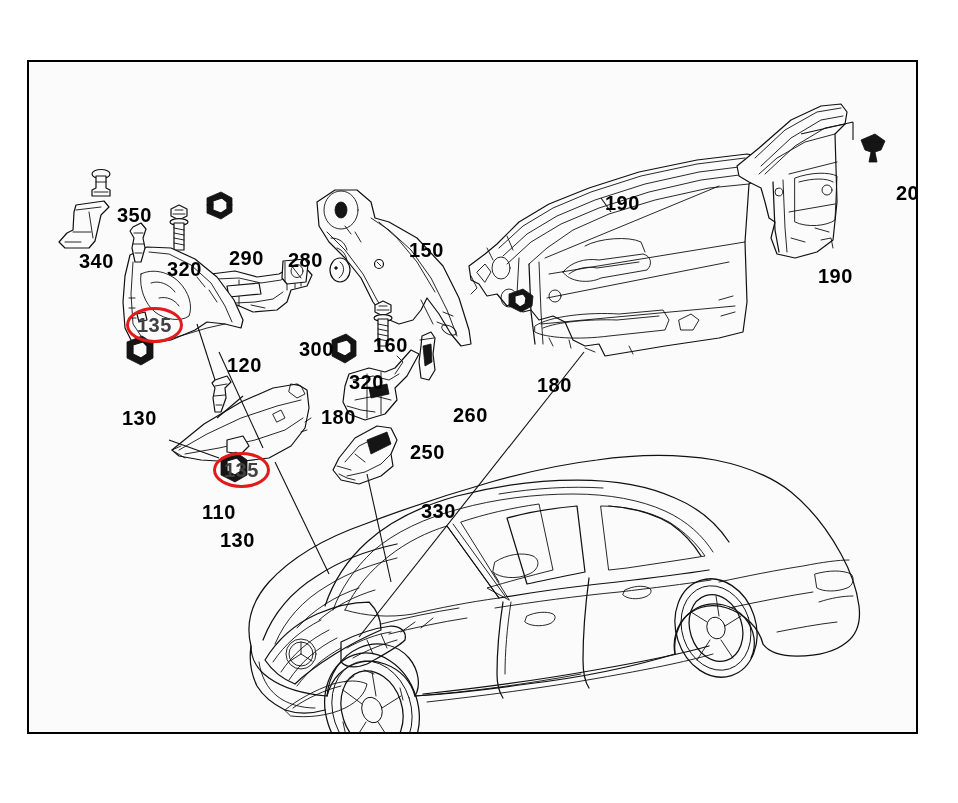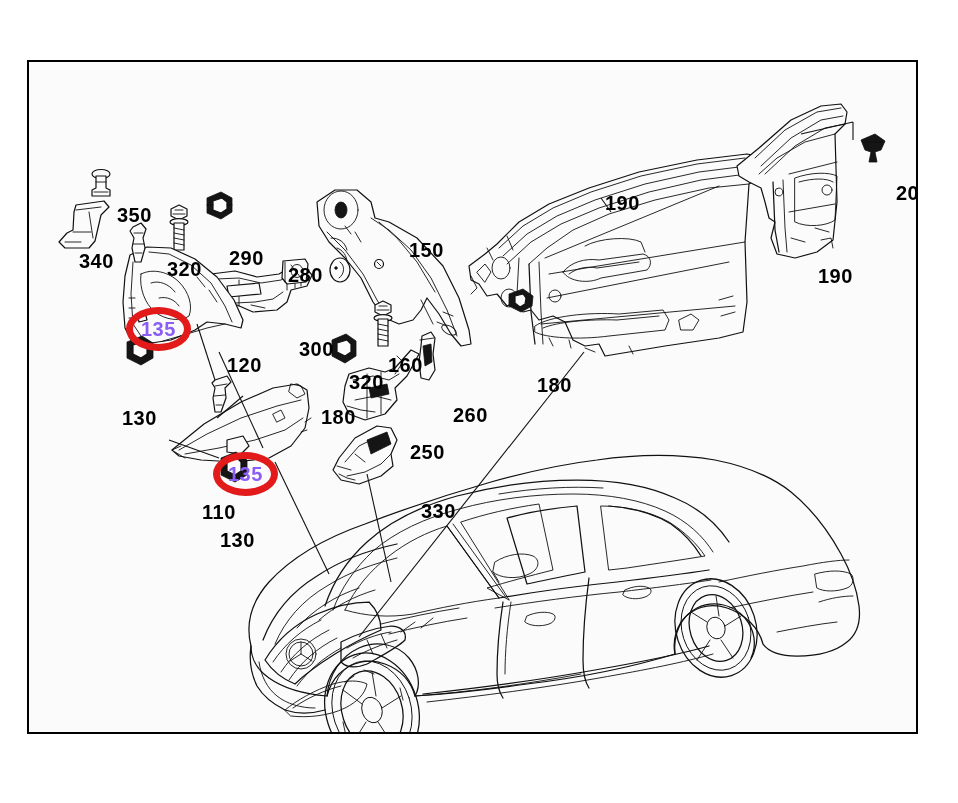--- a/index.html
+++ b/index.html
@@ -43,23 +43,23 @@
     font-family: "Liberation Sans", sans-serif;
     font-size: 20px;
     font-weight: 700;
     color: #000000;
     letter-spacing: 0.5px;
     line-height: 1;
     white-space: nowrap;
     user-select: none;
   }
   .callout.circled {
-    color: #8b5cf6;
+    color: #404040;
     padding: 5px 8px;
-    border: 7px solid #84cc16;
+    border: 3px solid #84cc16;
     border-radius: 50%;
     background: transparent;
   }
 </style>
 </head>
 <body>
 
 <div id="diagram-root">
 
   <div id="diagram-frame">
@@ -431,28 +431,28 @@
         <path class="lnt" d="M386,634 C440,630 498,622 552,612"></path>
       </g>
 
     </svg>
 
     <div id="callout-layer">
         <div class="callout" style="left: 88px; top: 143px;">350</div>
         <div class="callout" style="left: 50px; top: 189px;">340</div>
         <div class="callout" style="left: 138px; top: 197px;">320</div>
         <div class="callout" style="left: 200px; top: 186px;">290</div>
-        <div class="callout" style="left: 259px; top: 203px; text-align: center;">280</div>
+        <div class="callout" style="left: 259px; top: 188px; text-align: center;">280</div>
         <div class="callout" style="left: 372px; top: 178px; margin-left: 8px;">150</div>
         <div class="callout" style="left: 576px; top: 131px;">190</div>
         <div class="callout" style="left: 867px; top: 121px;">200</div>
         <div class="callout" style="left: 789px; top: 204px;">190</div>
         <div class="callout circled" style="left: 97px; top: 245px; border-color: rgb(226, 26, 26);">135</div>
         <div class="callout" style="left: 270px; top: 277px;">300</div>
-        <div class="callout" style="left: 359px; top: 273px; margin-top: 20px;">160</div>
+        <div class="callout" style="left: 344px; top: 273px;">160</div>
         <div class="callout" style="left: 198px; top: 293px;">120</div>
         <div class="callout" style="left: 508px; top: 295px; margin-top: 18px;">180</div>
         <div class="callout" style="left: 320px; top: 310px;">320</div>
         <div class="callout" style="left: 93px; top: 346px;">130</div>
         <div class="callout" style="left: 292px; top: 345px;">180</div>
         <div class="callout" style="left: 424px; top: 343px;">260</div>
         <div class="callout" style="left: 381px; top: 380px;">250</div>
         <div class="callout circled" style="left: 184px; top: 390px; border-color: rgb(226, 26, 26);">135</div>
         <div class="callout" style="left: 173px; top: 440px;">110</div>
         <div class="callout" style="left: 392px; top: 424px; margin-top: 15px;">330</div>

